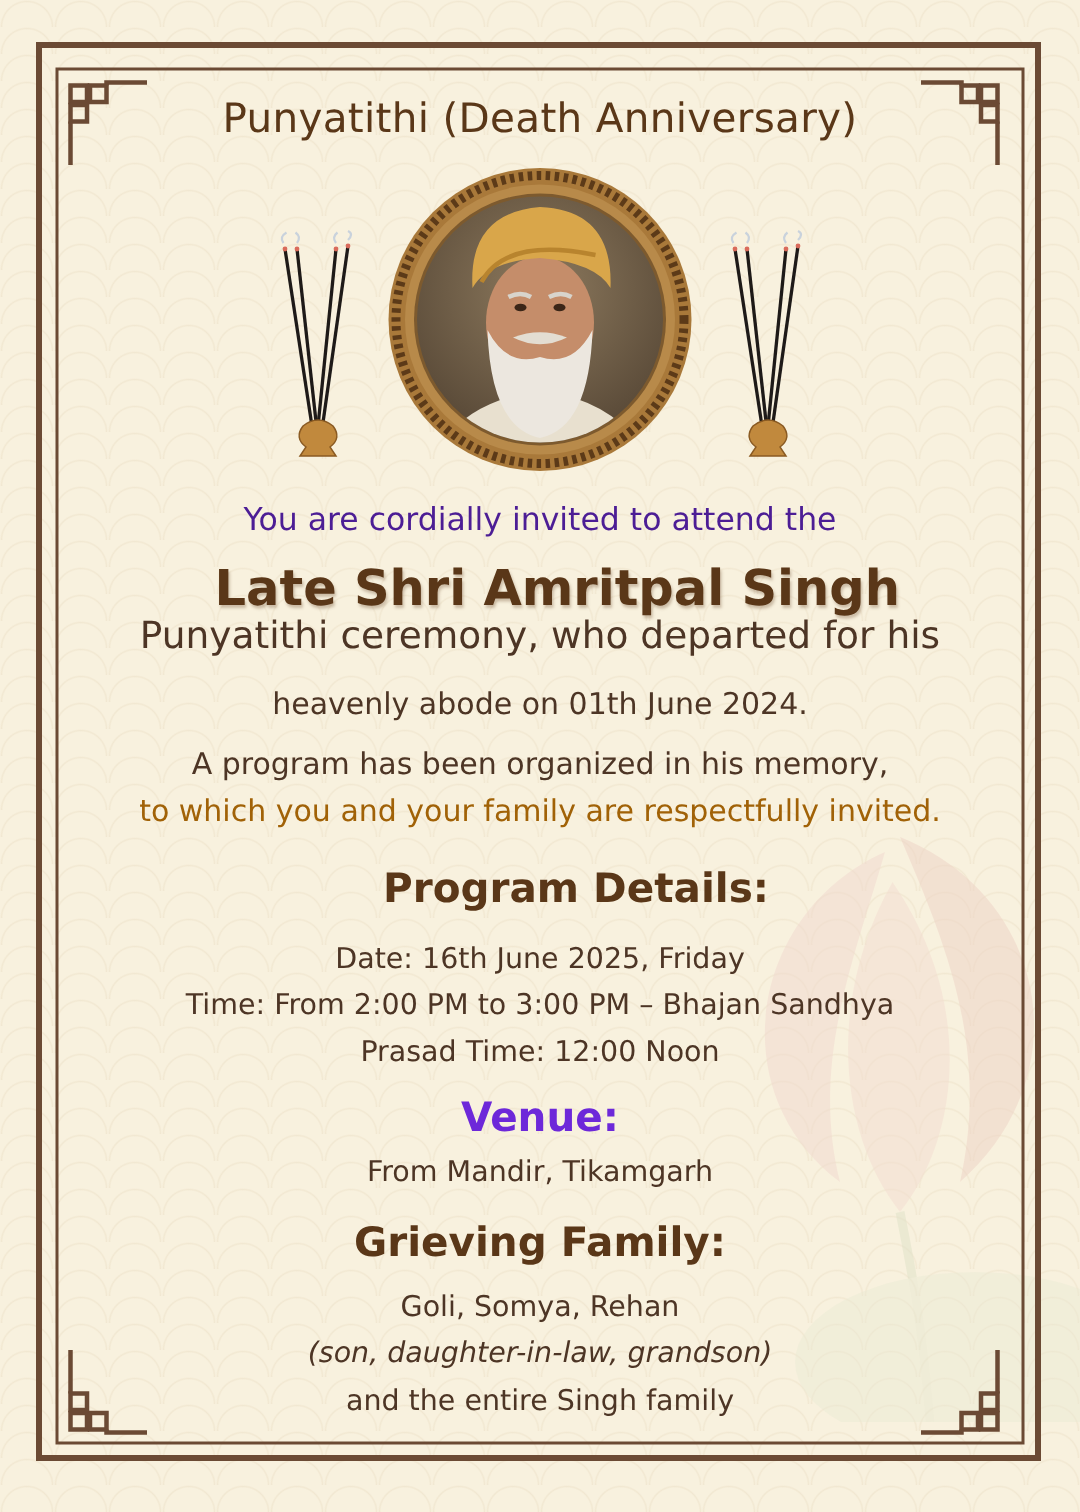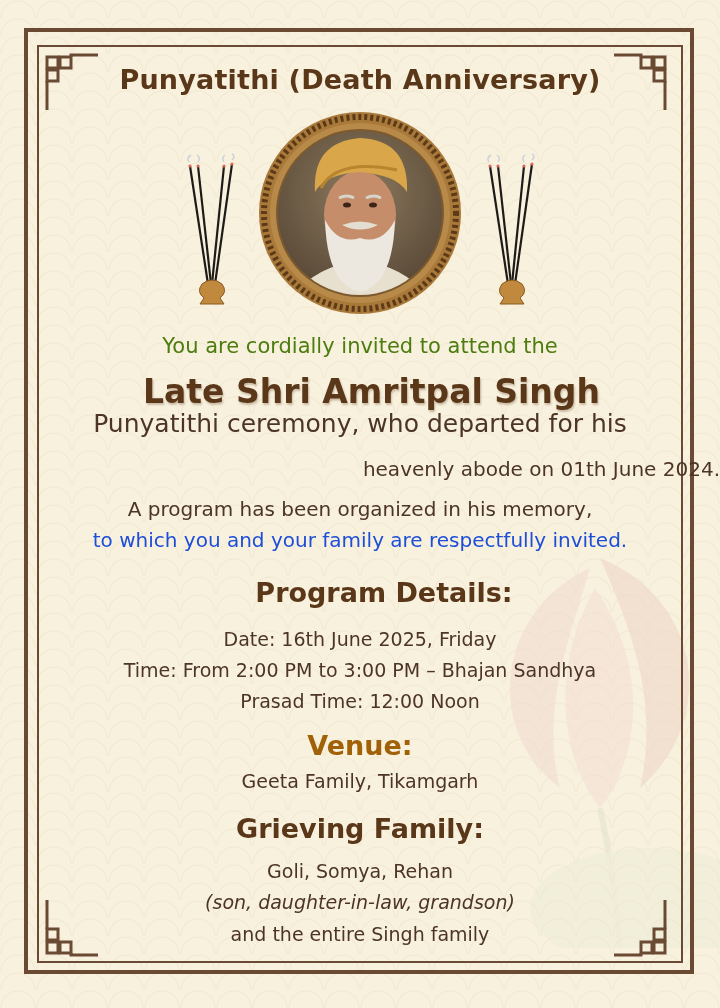--- a/index.html
+++ b/index.html
@@ -31,46 +31,46 @@
   }
   .corner { position: absolute; width: 56px; height: 60px; }
   .corner.tl { left: 44px; top: 52px; }
   .corner.tr { right: 52px; top: 52px; transform: scaleX(-1); }
   .corner.bl { left: 44px; bottom: 50px; transform: scaleY(-1); }
   .corner.br { right: 52px; bottom: 50px; transform: scale(-1,-1); }
 
   .content { position: absolute; left: 0; right: 0; top: 0; text-align: center; }
   .title {
     position: absolute; top: 64px; left: 0; right: 0;
-    font-family: "DejaVu Sans", sans-serif; font-weight: bold;
+    font-family: "DejaVu Sans", sans-serif; font-weight: normal;
     font-size: 27px; color: #5a3718; letter-spacing: 0.2px;
   }
   .portrait-wrap {
     position: absolute; left: 257px; top: 110px; width: 206px; height: 206px;
   }
   .incense { position: absolute; width: 60px; height: 160px; }
   .incense.left { left: 180px; top: 152px; }
   .incense.right { left: 480px; top: 152px; }
 
   .line { position: absolute; left: 0; right: 0; text-align: center; }
-  .intro { top: 334px; font-size: 21px; color: #4d7c0f; }
+  .intro { top: 334px; font-size: 21px; color: #4c1d95; }
   .name {
     top: 372px; font-size: 33px; font-weight: bold; color: #5a3718;
     text-shadow: 1px 2px 2px rgba(120,90,60,0.35);
     padding-left: 23px;
   }
   .body1 { top: 409px; font-size: 25px; color: #4d3525; }
-  .body2 { top: 457px; font-size: 20px; color: #4d3525; text-align: right; }
+  .body2 { top: 457px; font-size: 20px; color: #4d3525; }
   .body3 { top: 497px; font-size: 20px; color: #4d3525; }
-  .body4 { top: 528px; font-size: 20px; color: #1d4ed8; }
+  .body4 { top: 528px; font-size: 20px; color: #a16207; }
   .h-program { top: 577px; font-size: 27px; font-weight: bold; color: #5a3718; margin-left: 48px; }
   .p1 { top: 628px; font-size: 19px; color: #4d3525; }
   .p2 { top: 659px; font-size: 19px; color: #4d3525; }
   .p3 { top: 690px; font-size: 19px; color: #4d3525; }
-  .h-venue { top: 730px; font-size: 27px; font-weight: bold; color: #a16207; }
+  .h-venue { top: 730px; font-size: 27px; font-weight: bold; color: #6d28d9; }
   .venue { top: 770px; font-size: 19px; color: #4d3525; }
   .h-family { top: 813px; font-size: 27px; font-weight: bold; color: #5a3718; }
   .f1 { top: 860px; font-size: 19px; color: #4d3525; }
   .f2 { top: 891px; font-size: 19px; color: #4d3525; font-style: italic; }
   .f3 { top: 923px; font-size: 19px; color: #4d3525; }
 </style>
 </head>
 <body>
 
 <div class="scales"></div>
@@ -206,19 +206,19 @@
   <div class="line body2">heavenly abode on 01th June 2024.</div>
   <div class="line body3">A program has been organized in his memory,</div>
   <div class="line body4">to which you and your family are respectfully invited.</div>
 
   <div class="line h-program">Program Details:</div>
   <div class="line p1">Date: 16th June 2025, Friday</div>
   <div class="line p2">Time: From 2:00 PM to 3:00 PM – Bhajan Sandhya</div>
   <div class="line p3">Prasad Time: 12:00 Noon</div>
 
   <div class="line h-venue">Venue:</div>
-  <div class="line venue">Geeta Family, Tikamgarh</div>
+  <div class="line venue">From Mandir, Tikamgarh</div>
 
   <div class="line h-family">Grieving Family:</div>
   <div class="line f1">Goli, Somya, Rehan</div>
   <div class="line f2">(son, daughter-in-law, grandson)</div>
   <div class="line f3">and the entire Singh family</div>
 </div>
 
 </body></html>

